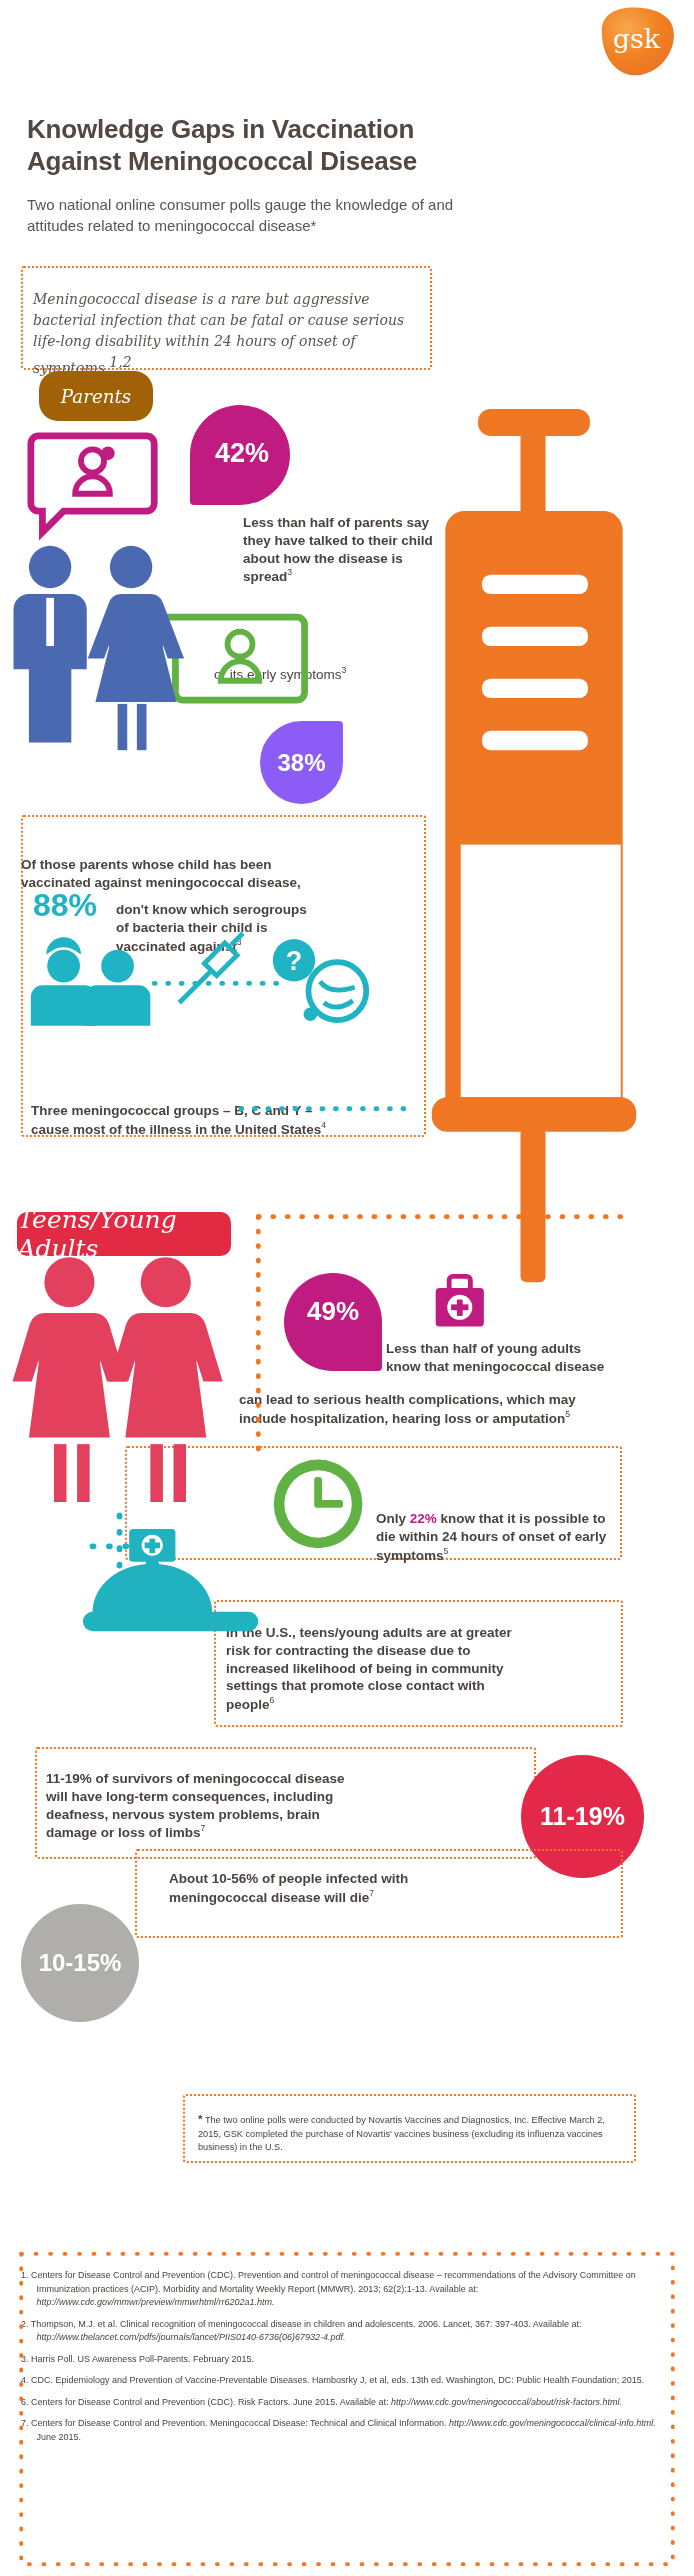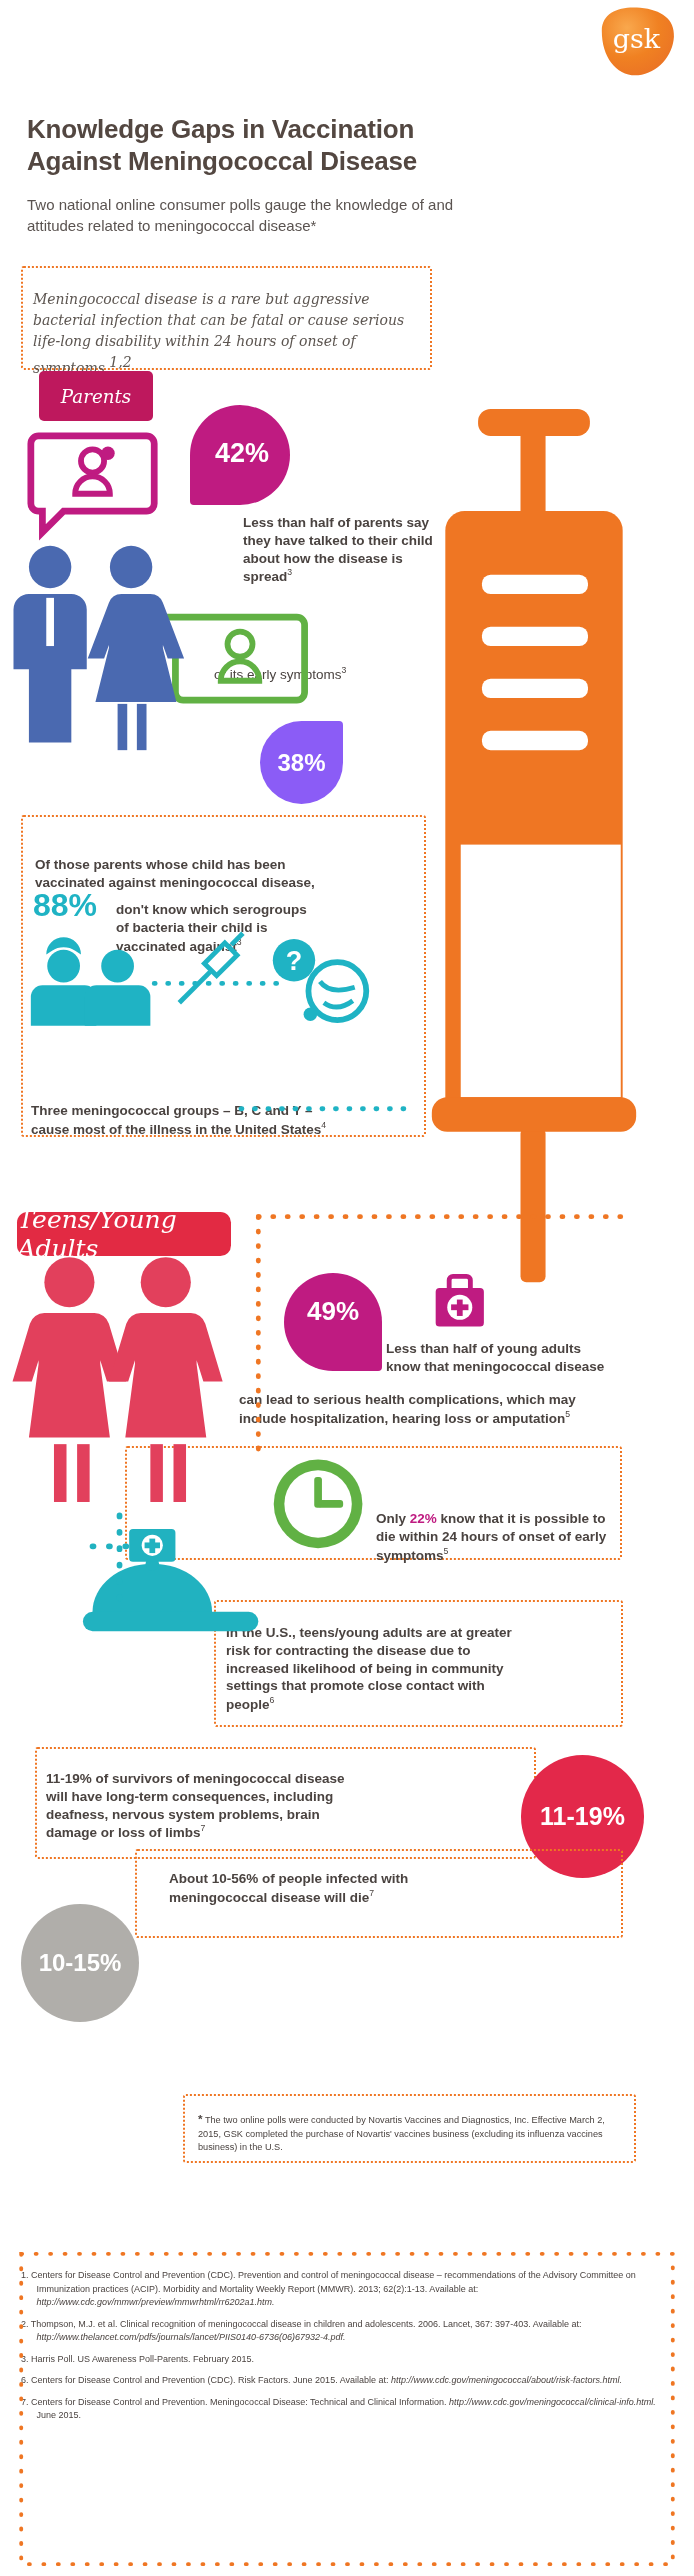--- a/index.html
+++ b/index.html
@@ -46,21 +46,21 @@
 
   
   .pill {
     position: absolute;
     font-family: "DejaVu Serif", serif;
     font-style: italic; color: #fff;
     display: flex; align-items: center; justify-content: center;
   }
   .pill-parents {
     left: 39px; top: 371px; width: 114px; height: 50px;
-    background: #be185d; border-radius: 5px; font-size: 18.3px;
+    background: #a16207; border-radius: 19px; font-size: 18.3px;
   }
   .pill-teens {
     left: 17.4px; top: 1212px; width: 214px; height: 44px;
     background: #e22a43; border-radius: 10.6px; font-size: 25px;
   }
 
   
   .bubble {
     position: absolute; display: flex; align-items: center; justify-content: center;
     color: #fff; font-weight: bold;
@@ -88,21 +88,21 @@
     background: #b0aeaa; border-radius: 50%; font-size: 24px;
   }
 
   
   .para { position: absolute; font-size: 13.5px; line-height: 1.32; font-weight: bold; color: #4a4340; }
   .para.reg { font-weight: normal; }
   .para sup { font-size: 8.7px; font-weight: normal; }
 
   .p-42 { left: 243px; top: 514px; width: 212px; }
   .p-early { left: 214px; top: 665px; width: 222px; font-weight: normal; font-size: 13.5px; }
-  .p-88 { left: 35px; top: 856px; width: 280px; text-align: left; }
+  .p-88 { left: 21px; top: 856px; width: 280px; text-align: left; }
   .p-88b { left: 116px; top: 901px; width: 207px; }
   .p-three { left: 31px; top: 1102px; width: 299px; }
   .p-49 { left: 386px; top: 1340px; width: 222px; }
   .p-49b { left: 239px; top: 1391px; width: 386px; }
   .p-22 { left: 376px; top: 1510px; width: 241px; }
   .p-us { left: 226px; top: 1624px; width: 289px; }
   .p-1119 { left: 46px; top: 1770px; width: 309px; }
   .p-1015 { left: 169px; top: 1870px; width: 318px; }
 
   .big88 {
@@ -232,20 +232,21 @@
   <div class="dotbox" style="left:183px; top:2094px; width:453px; height:69px;"></div>
   <div class="footnote">
     <b>*</b><span> The two online polls were conducted by Novartis Vaccines and Diagnostics, Inc. Effective March 2, 2015, GSK completed the purchase of Novartis' vaccines business (excluding its influenza vaccines business) in the U.S.</span>
   </div>
 
   <div class="ref-box">
     <ul class="ref-list" id="ref-list">
         <li>1. Centers for Disease Control and Prevention (CDC). Prevention and control of meningococcal disease – recommendations of the Advisory Committee on Immunization practices (ACIP). Morbidity and Mortality Weekly Report (MMWR). 2013; 62(2):1-13. Available at: <i>http://www.cdc.gov/mmwr/preview/mmwrhtml/rr6202a1.htm.</i></li>
         <li>2. Thompson, M.J. et al. Clinical recognition of meningococcal disease in children and adolescents. 2006. Lancet, 367: 397-403. Available at: <i>http://www.thelancet.com/pdfs/journals/lancet/PIIS0140-6736(06)67932-4.pdf.</i></li>
         <li>3. Harris Poll. US Awareness Poll-Parents. February 2015.</li>
+        <li>4. CDC. Epidemiology and Prevention of Vaccine-Preventable Diseases. Hambosrky J, et al, eds. 13th ed. Washington, DC: Public Health Foundation; 2015.</li>
         <li>6. Centers for Disease Control and Prevention (CDC). Risk Factors. June 2015. Available at: <i>http://www.cdc.gov/meningococcal/about/risk-factors.html.</i></li>
         <li>7. Centers for Disease Control and Prevention. Meningococcal Disease: Technical and Clinical Information. <i>http://www.cdc.gov/meningococcal/clinical-info.html.</i> June 2015.</li>
       </ul>
   </div>
 
   <svg class="art" viewBox="0 0 720 2672" width="694" height="2576">
 
     <g>
       <path d="M40 452 h112 a8 8 0 0 1 8 8 v62 a8 8 0 0 1 -8 8 h-86 l-22 22 v-22 h-4 a8 8 0 0 1 -8 -8 v-62 a8 8 0 0 1 8 -8 z" fill="none" stroke="#bf1b81" stroke-width="7"></path>
       <circle cx="96" cy="478" r="12" fill="none" stroke="#bf1b81" stroke-width="6"></circle>

